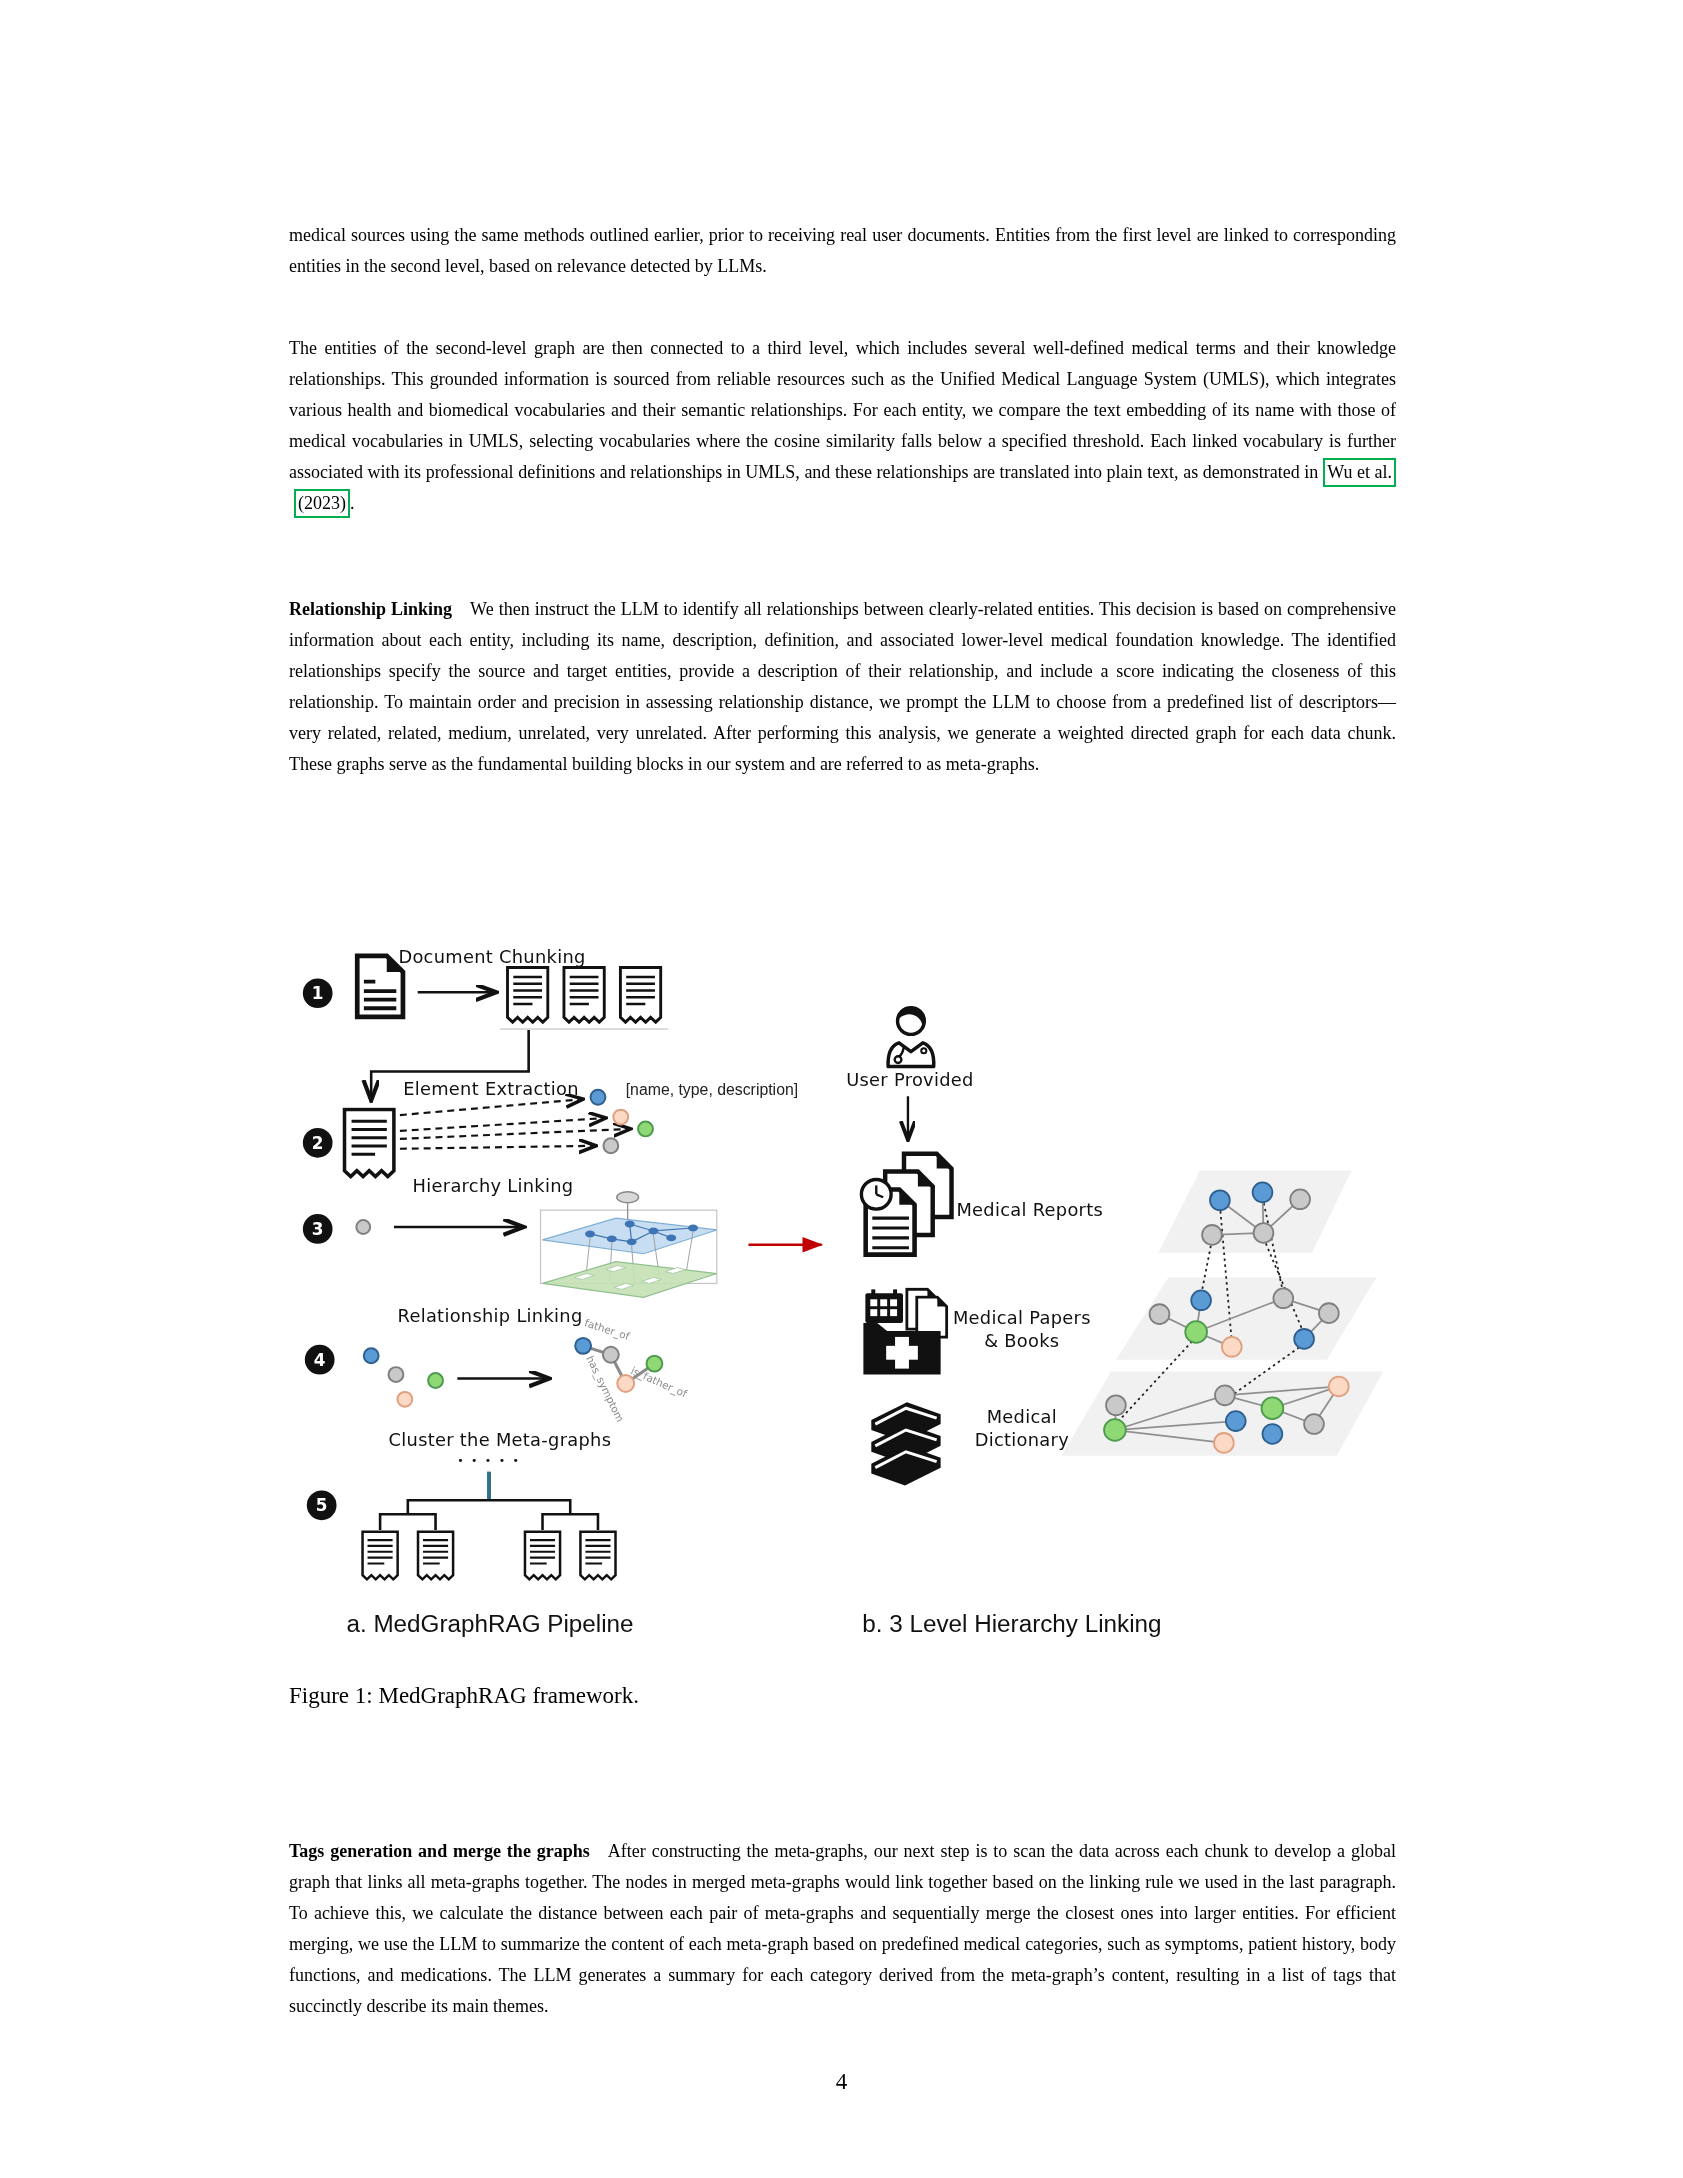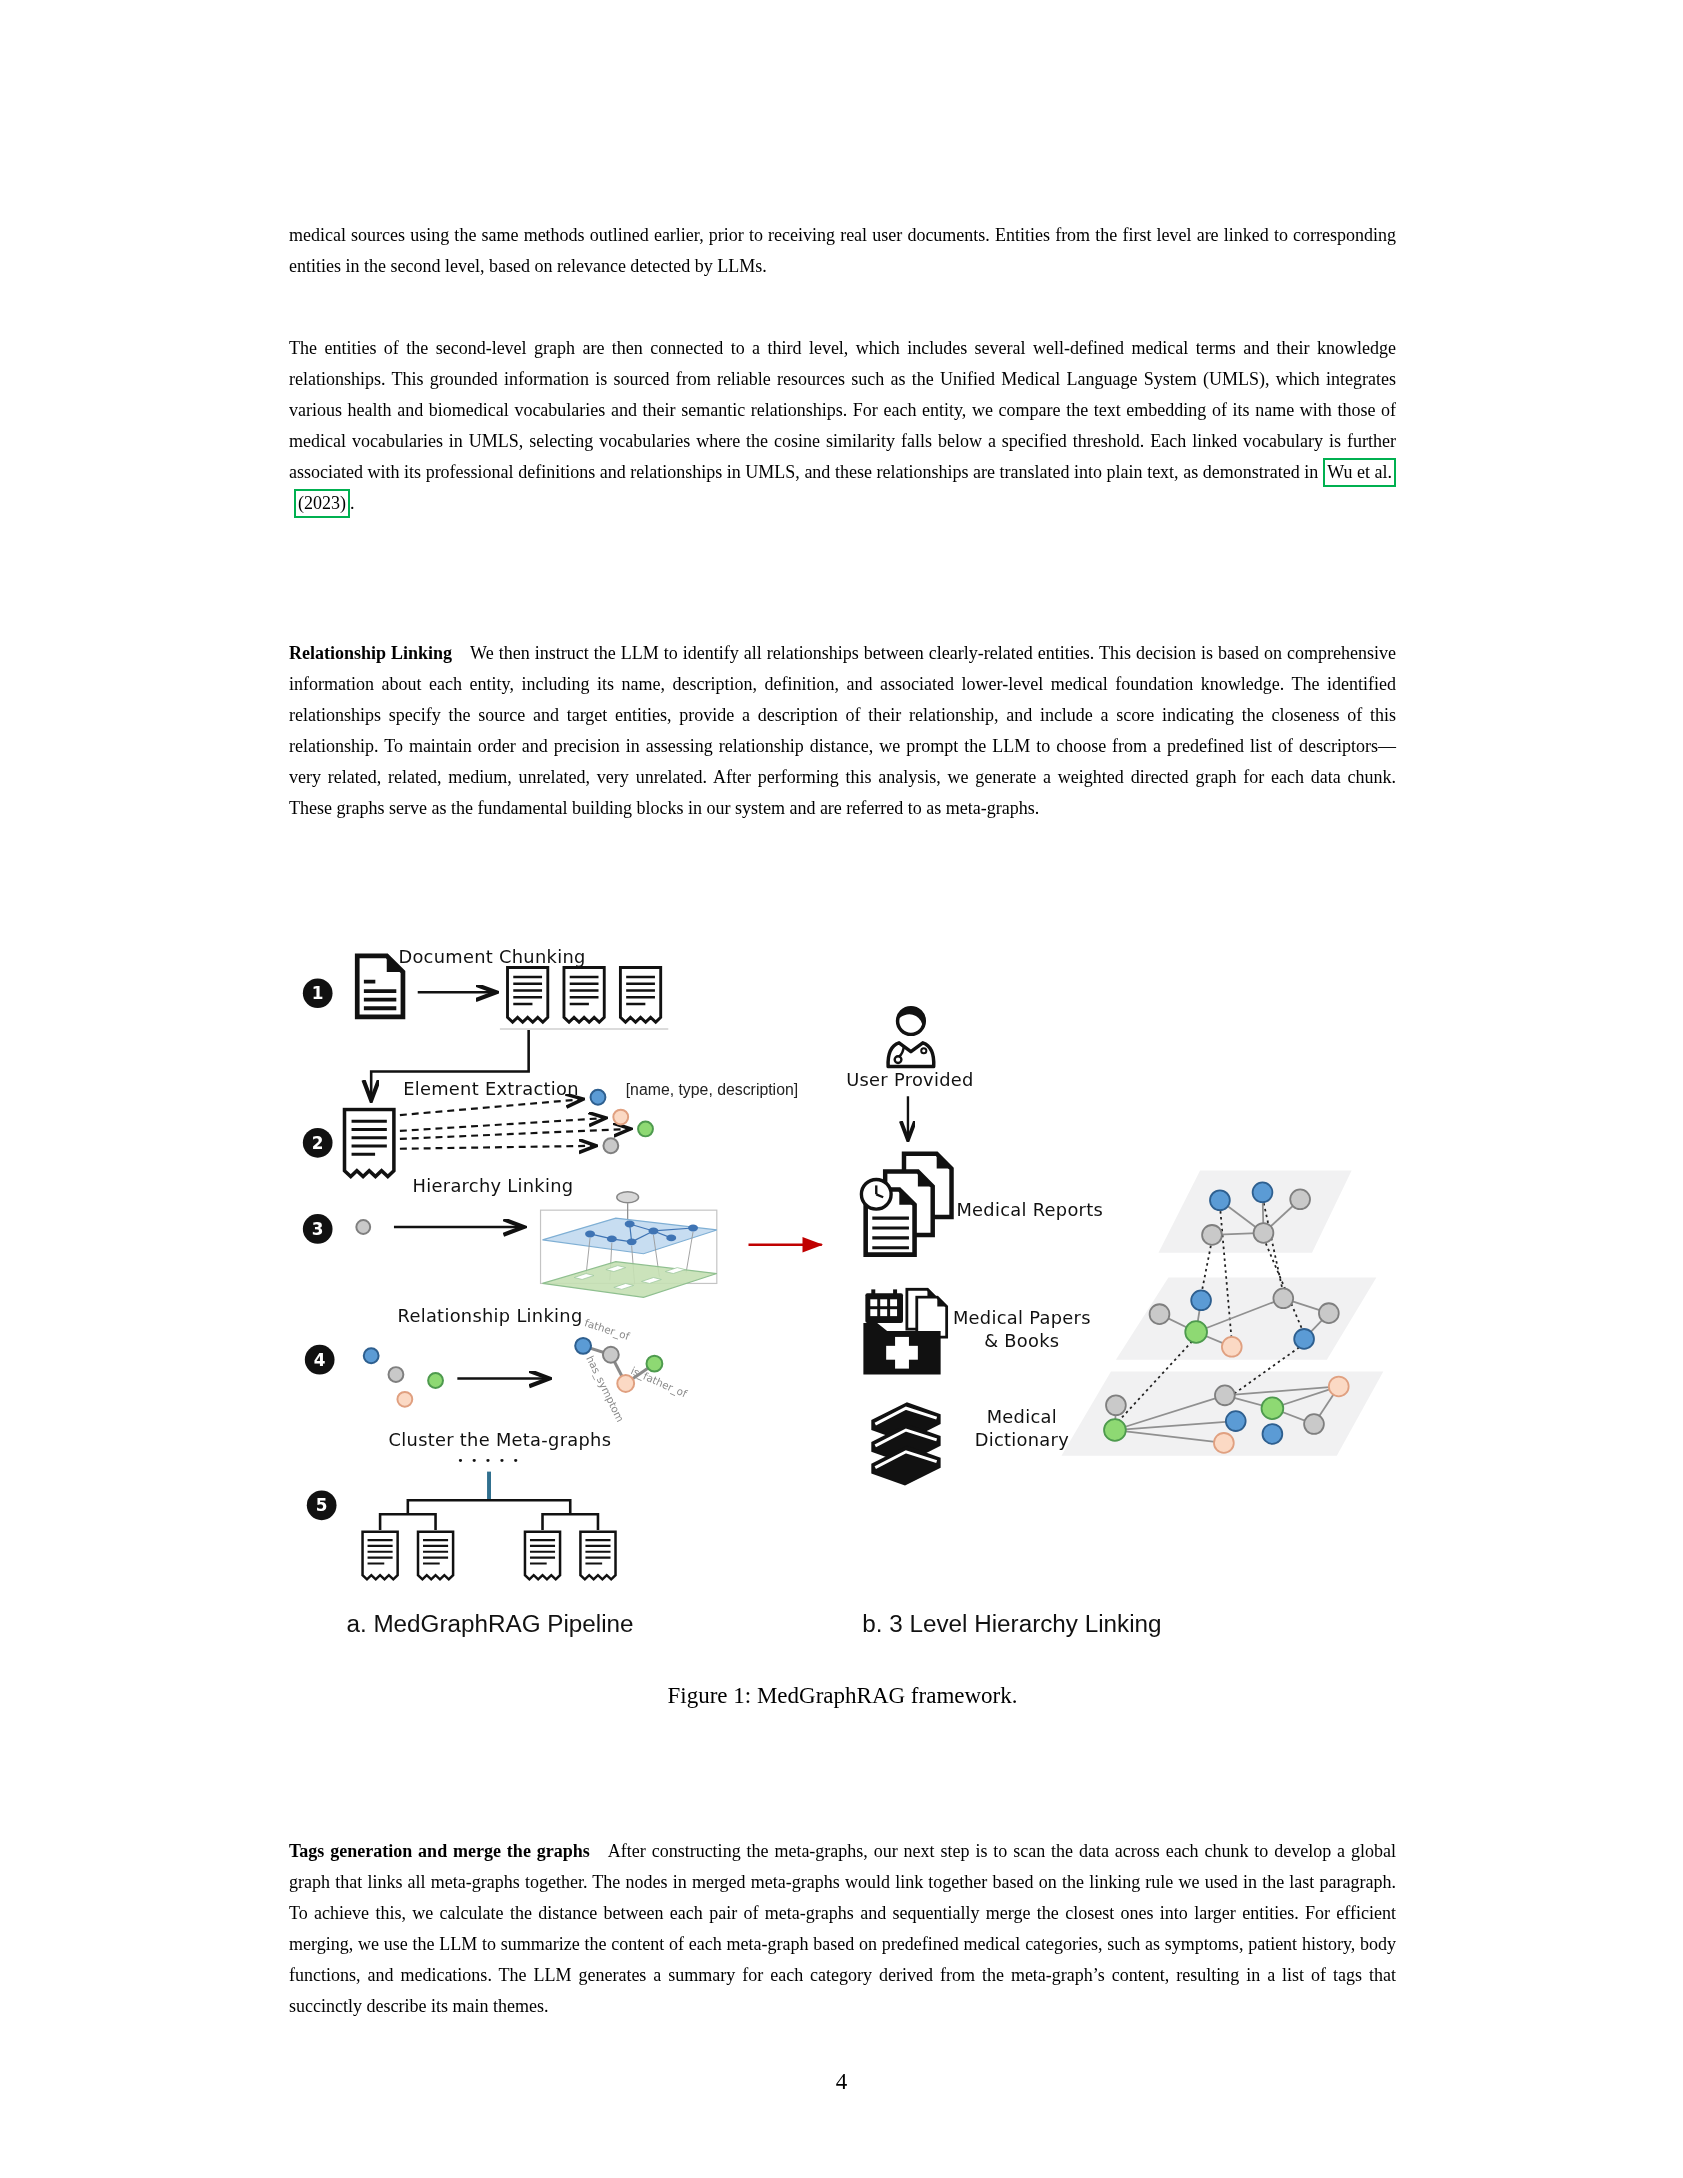--- a/index.html
+++ b/index.html
@@ -4,42 +4,42 @@
 <style>
   html,body{margin:0;padding:0;}
   body{
     width:1683px;height:2178px;position:relative;background:#ffffff;
     font-family:"Liberation Serif", serif;color:#000;
   }
   .textcol{position:absolute;left:289px;width:1107px;}
   .para{font-size:18px;line-height:31px;text-align:justify;}
   .phead{font-weight:bold;margin-right:18px;}
   .cite{border:2px solid #00B050;padding:0 2px;margin-left:5px;display:inline-block;line-height:25px;}
-  .figcaption{position:absolute;left:289px;width:1107px;top:1683px;text-align:center;font-size:23px;}
+  .figcaption{position:absolute;left:289px;width:1107px;top:1683px;text-align:left;font-size:23px;}
   .pagenum{position:absolute;left:0;width:1683px;top:2069px;text-align:center;font-size:23px;}
   .figwrap{position:absolute;left:287px;top:906px;width:1129px;height:743px;}
   svg text{user-select:none;}
   .figlabel{font-family:"DejaVu Sans", sans-serif;font-size:18px;fill:#111;font-weight:500;letter-spacing:.3px;}
   .anno{font-family:"Liberation Sans", sans-serif;font-size:16px;fill:#222;}
   .panelcap{font-family:"Liberation Sans", sans-serif;font-size:24.5px;fill:#111;}
   .edgelabel{font-family:"DejaVu Sans", sans-serif;font-size:10.5px;fill:#8a8a8a;}
   .stepnum{font-family:"DejaVu Sans", sans-serif;font-size:17px;font-weight:bold;fill:#fff;}
 </style>
 </head>
 <body>
 
 <div class="textcol" style="top:220px">
   <div class="para"><span>medical sources using the same methods outlined earlier, prior to receiving real user documents. Entities from the first level are linked to corresponding entities in the second level, based on relevance detected by LLMs.</span></div>
 </div>
 
 <div class="textcol" style="top:333px">
   <div class="para"><span>The entities of the second-level graph are then connected to a third level, which includes several well-defined medical terms and their knowledge relationships. This grounded information is sourced from reliable resources such as the Unified Medical Language System (UMLS), which integrates various health and biomedical vocabularies and their semantic relationships. For each entity, we compare the text embedding of its name with those of medical vocabularies in UMLS, selecting vocabularies where the cosine similarity falls below a specified threshold. Each linked vocabulary is further associated with its professional definitions and relationships in UMLS, and these relationships are translated into plain text, as demonstrated in</span><span class="cite">Wu et al.</span><span class="cite">(2023)</span><span>.</span></div>
 </div>
 
-<div class="textcol" style="top:638px">
+<div class="textcol" style="top:594px">
   <div class="para">
     <span class="phead">Relationship Linking</span><span>We then instruct the LLM to identify all relationships between clearly-related entities. This decision is based on comprehensive information about each entity, including its name, description, definition, and associated lower-level medical foundation knowledge. The identified relationships specify the source and target entities, provide a description of their relationship, and include a score indicating the closeness of this relationship. To maintain order and precision in assessing relationship distance, we prompt the LLM to choose from a predefined list of descriptors—very related, related, medium, unrelated, very unrelated. After performing this analysis, we generate a weighted directed graph for each data chunk. These graphs serve as the fundamental building blocks in our system and are referred to as meta-graphs.</span>
   </div>
 </div>
 
 <div class="figwrap">
 <svg width="1129" height="743" viewBox="290 915 1140 750" xmlns="http://www.w3.org/2000/svg">
   <defs>
     <marker id="arr" markerWidth="9" markerHeight="8" refX="7.5" refY="3" orient="auto">
       <path d="M0,0 L8,3 L0,6" fill="none" stroke="#111" stroke-width="1.6"></path>

